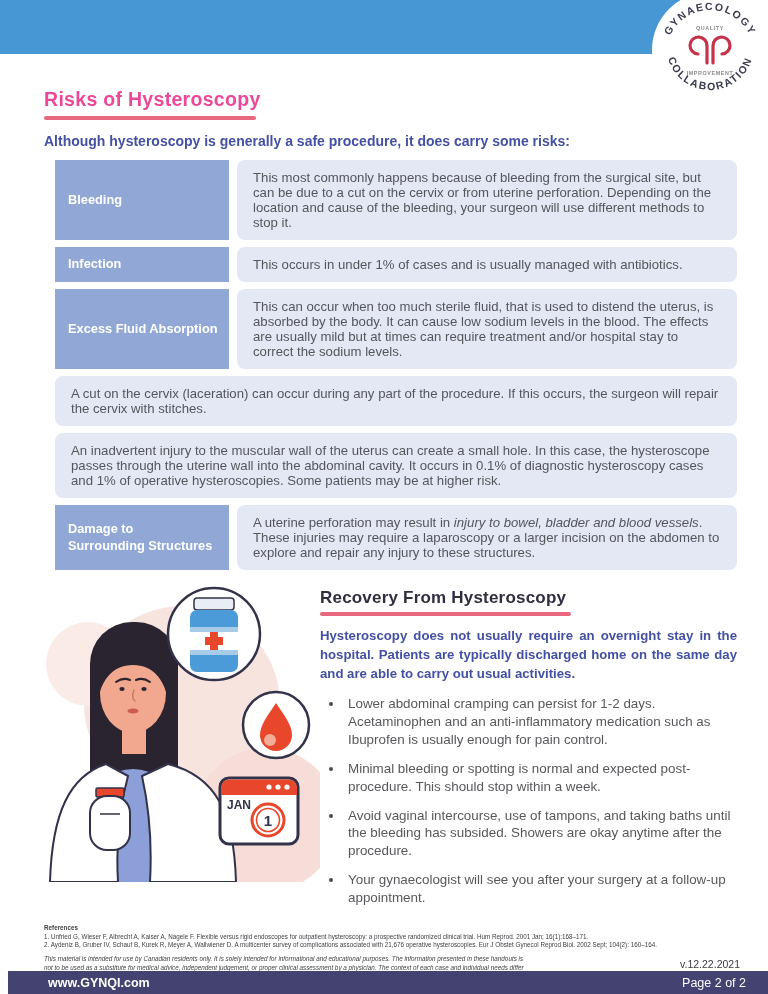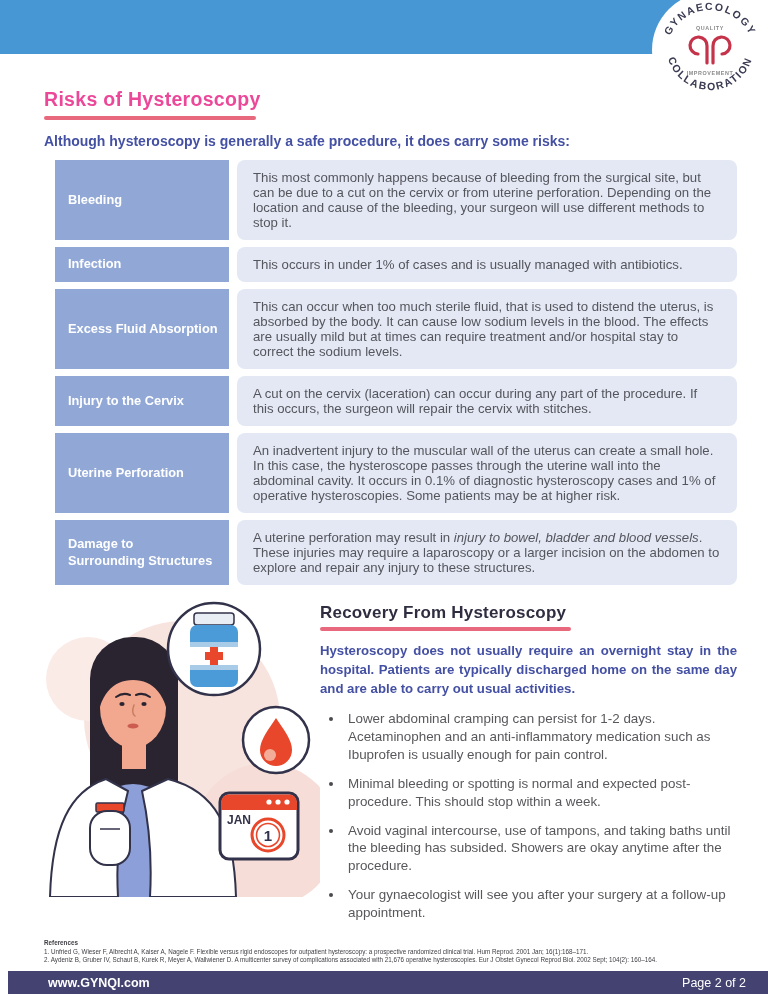--- a/index.html
+++ b/index.html
@@ -106,27 +106,25 @@
             <div>This occurs in under 1% of cases and is usually managed with antibiotics.</div>
           </div>
       </div>
       <div class="risk-row">
         <div class="risk-label">Excess Fluid Absorption</div>
         <div class="risk-desc">
             <div>This can occur when too much sterile fluid, that is used to distend the uterus, is absorbed by the body. It can cause low sodium levels in the blood. The effects are usually mild but at times can require treatment and/or hospital stay to correct the sodium levels.</div>
           </div>
       </div>
       <div class="risk-row">
-        <div class="risk-label">Injury to the Cervix</div>
         <div class="risk-desc">
             <div>A cut on the cervix (laceration) can occur during any part of the procedure. If this occurs, the surgeon will repair the cervix with stitches.</div>
           </div>
       </div>
       <div class="risk-row">
-        <div class="risk-label">Uterine Perforation</div>
         <div class="risk-desc">
             <div>An inadvertent injury to the muscular wall of the uterus can create a small hole. In this case, the hysteroscope passes through the uterine wall into the abdominal cavity. It occurs in 0.1% of diagnostic hysteroscopy cases and 1% of operative hysteroscopies. Some patients may be at higher risk.</div>
           </div>
       </div>
       <div class="risk-row">
         <div class="risk-label">Damage to
 Surrounding Structures</div>
         <div class="risk-desc">
           <div><span>A uterine perforation may result in </span><em>injury to bowel, bladder and blood vessels</em><span>. These injuries may require a laparoscopy or a larger incision on the abdomen to explore and repair any injury to these structures.</span></div>
         </div>

